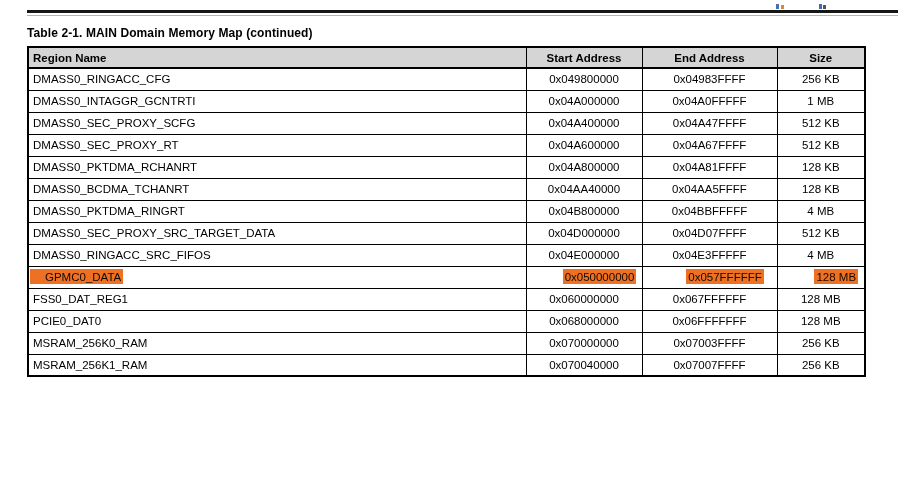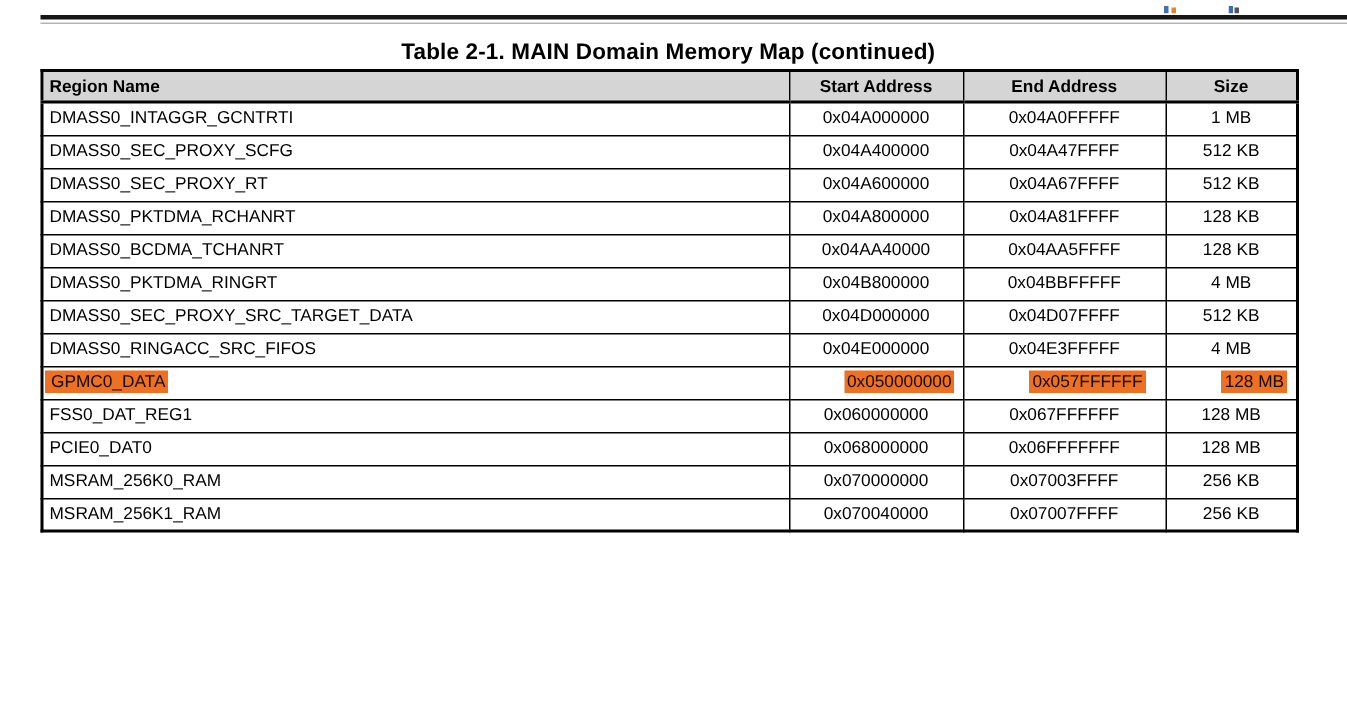--- a/index.html
+++ b/index.html
@@ -32,23 +32,23 @@
   .clipped-frag { position: absolute; top: 4px; height: 5px; overflow: hidden; }
   .clipped-frag.f1 { left: 776px; width: 9px; }
   .clipped-frag.f2 { left: 819px; width: 8px; }
   .clipped-frag .b1 { position:absolute; left:0; top:0; width:3px; height:5px; background:#4a6fae; }
   .clipped-frag .b2 { position:absolute; left:5px; top:1px; width:3px; height:4px; background:#e1862f; }
   .clipped-frag.f2 .b1 { background:#3f6bb0; }
   .clipped-frag.f2 .b2 { left:4px; background:#53555a; }
 
   .table-title {
     position: absolute; top: 26px; left: 27px; width: 837px;
-    text-align: center;
+    text-align: left;
     font-weight: bold;
-    font-size: 15px;
+    font-size: 12px;
     letter-spacing: 0.1px;
     white-space: nowrap;
   }
 
   table.memmap {
     position: absolute; top: 46px; left: 27px;
     width: 837px;
     border-collapse: collapse;
     table-layout: fixed;
     font-size: 11.5px;
@@ -79,21 +79,21 @@
     padding-left: 4px;
   }
   table.memmap tbody td { height: 22px; }
 
   .hl {
     background: var(--hl);
     color: #140a00;
     padding: 2px 2px 1px 2px;
     margin-left: 31px;
   }
-  td.region .hl { margin-left: -3px; padding-left: 4px; }
+  td.region .hl { margin-left: -3px; padding-left: 15px; }
 </style>
 </head>
 <body>
 
 <div class="page">
 
   <div class="clipped-frag f1">
       <span class="b1"></span>
       <span class="b2"></span>
     </div>
@@ -116,20 +116,26 @@
     <thead>
       <tr>
         <th class="region">Region Name</th>
         <th>Start Address</th>
         <th>End Address</th>
         <th>Size</th>
       </tr>
     </thead>
     <tbody>
         <tr>
+          <td class="region"><span>DMASS0_RINGACC_CFG</span></td>
+          <td><span>0x049800000</span></td>
+          <td><span>0x04983FFFF</span></td>
+          <td><span>256 KB</span></td>
+        </tr>
+        <tr>
           <td class="region"><span>DMASS0_INTAGGR_GCNTRTI</span></td>
           <td><span>0x04A000000</span></td>
           <td><span>0x04A0FFFFF</span></td>
           <td><span>1 MB</span></td>
         </tr>
         <tr>
           <td class="region"><span>DMASS0_SEC_PROXY_SCFG</span></td>
           <td><span>0x04A400000</span></td>
           <td><span>0x04A47FFFF</span></td>
           <td><span>512 KB</span></td>

